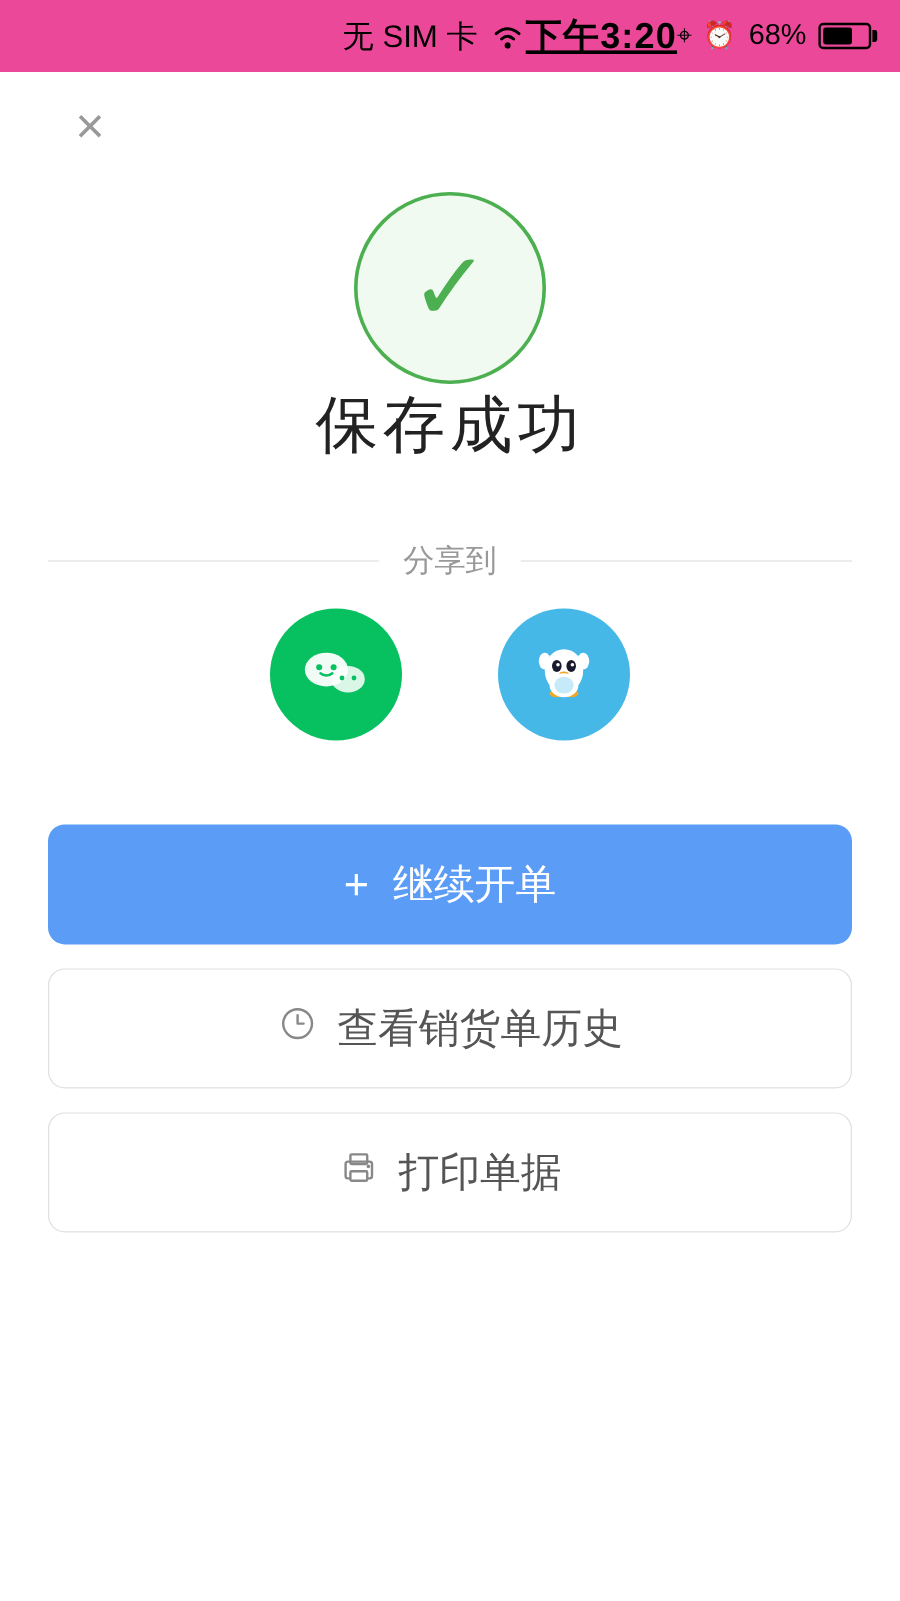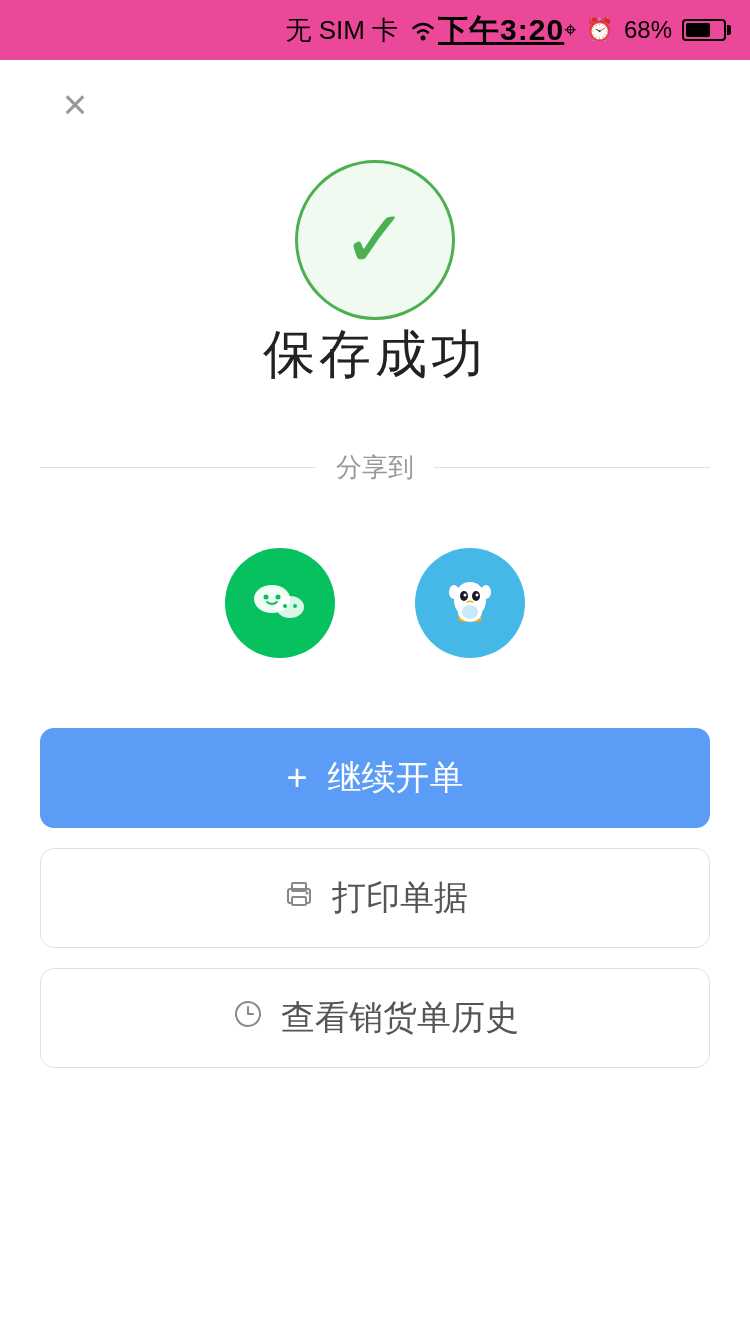--- a/index.html
+++ b/index.html
@@ -147,21 +147,21 @@
       display: flex;
       flex-direction: column;
       align-items: center;
       position: relative;
     }
     .share-divider {
       width: 100%;
       display: flex;
       align-items: center;
       gap: 20px;
-      margin-bottom: 63px;
+      margin-bottom: 22px;
     }
     .divider-line {
       flex: 1;
       height: 1px;
       background: #e0e0e0;
     }
     .share-label {
       font-size: 26px;
       color: #999;
       white-space: nowrap;
@@ -316,38 +316,38 @@
         </svg>
       </div>
     </div>
   </div>
 
   <div class="actions-section">
 
     <button class="action-btn btn-primary">
       <span style="font-size:36px;font-weight:300;">+</span>
       <span style="margin-left:4px;">继续开单</span>
+    </button>
+
+    <button class="action-btn btn-secondary">
+      <span>
+        <svg width="34" height="34" viewBox="0 0 34 34" fill="none">
+          <circle cx="17" cy="17" r="12" stroke="#888" stroke-width="2"></circle>
+          <path d="M17 10 L17 17 L22 17" stroke="#888" stroke-width="2" stroke-linecap="round" stroke-linejoin="round"></path>
+        </svg>
+      </span>
+      <span>查看销货单历史</span>
     </button>
 
     <button class="action-btn btn-secondary">
       <span>
         <svg width="34" height="34" viewBox="0 0 34 34" fill="none">
           <rect x="6" y="12" width="22" height="14" rx="2" stroke="#888" stroke-width="2"></rect>
           <rect x="10" y="6" width="14" height="8" rx="1" stroke="#888" stroke-width="2"></rect>
           <rect x="10" y="20" width="14" height="8" rx="1" fill="white" stroke="#888" stroke-width="2"></rect>
           <circle cx="25" cy="16" r="1.5" fill="#888"></circle>
         </svg>
       </span>
       <span>打印单据</span>
     </button>
 
-    <button class="action-btn btn-secondary">
-      <span>
-        <svg width="34" height="34" viewBox="0 0 34 34" fill="none">
-          <circle cx="17" cy="17" r="12" stroke="#888" stroke-width="2"></circle>
-          <path d="M17 10 L17 17 L22 17" stroke="#888" stroke-width="2" stroke-linecap="round" stroke-linejoin="round"></path>
-        </svg>
-      </span>
-      <span>查看销货单历史</span>
-    </button>
-
   </div>
 </div>
 
 </body></html>

